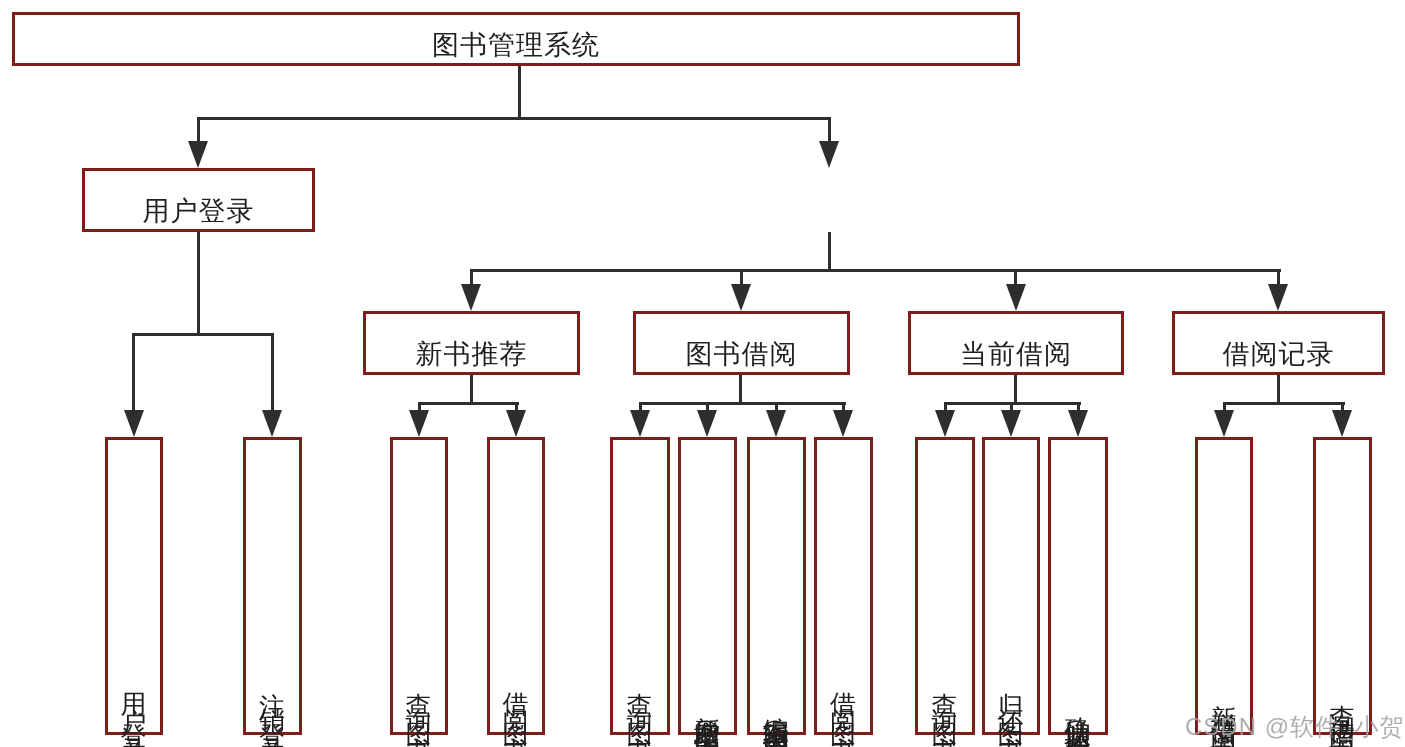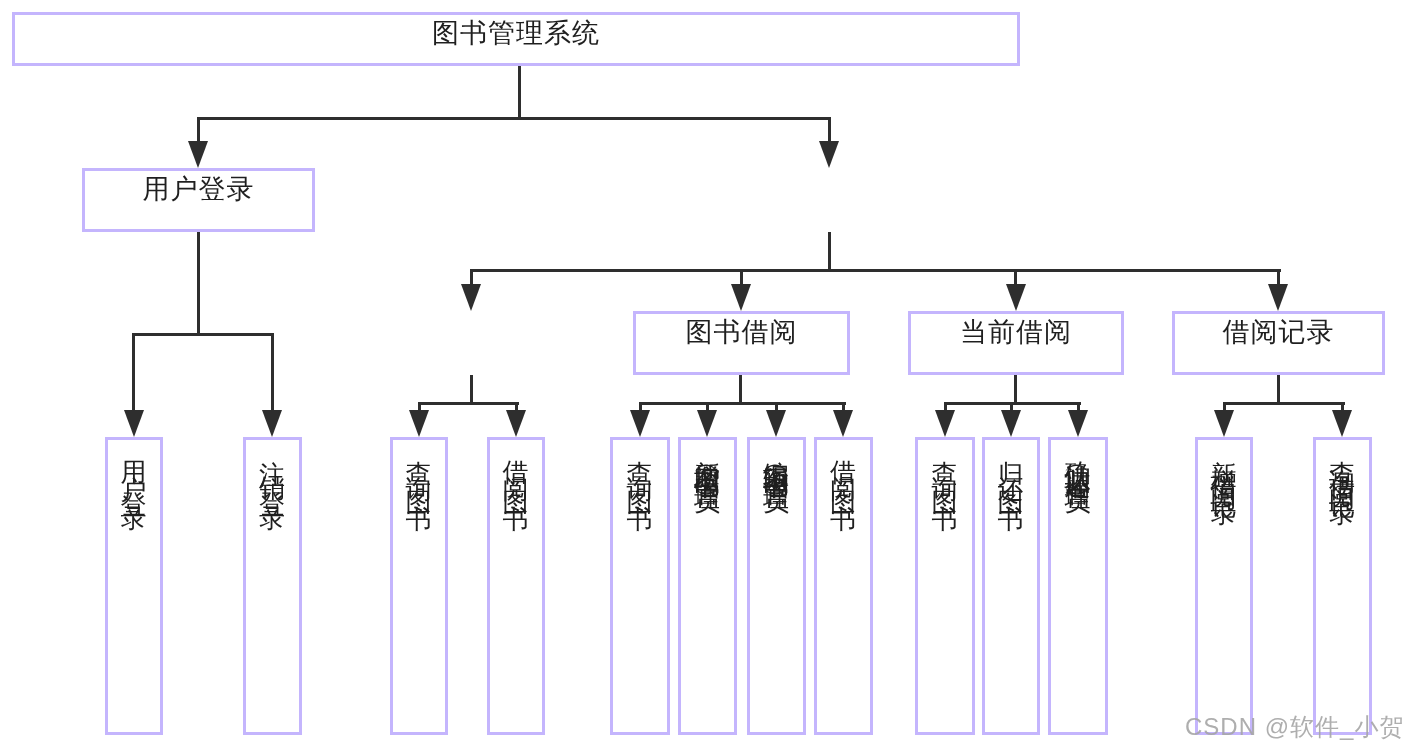--- a/index.html
+++ b/index.html
@@ -1,22 +1,22 @@
 <!DOCTYPE html>
 <html><head>
 <meta charset="utf-8">
 <style>
   html,body{margin:0;padding:0;background:#ffffff;}
   #stage{
     position:relative;width:1405px;height:747px;background:#ffffff;overflow:hidden;
     font-family:"Liberation Sans","DejaVu Sans",sans-serif;color:#1f1f1f;
   }
   .box{
-    position:absolute;background:#ffffff;border:3px solid #c4b5fd;box-sizing:border-box;
-    display:flex;align-items:flex-start;justify-content:center;z-index:2;
+    position:absolute;background:#ffffff;border:3px solid #7f1d1d;box-sizing:border-box;
+    display:flex;align-items:flex-end;justify-content:center;z-index:2;
   }
   .htext{font-size:27px;letter-spacing:1px;white-space:nowrap;}
   .vtext{
     writing-mode:vertical-rl;text-orientation:mixed;font-size:26px;line-height:1;
     white-space:nowrap;
   }
   .ls-lg{letter-spacing:15px;}
   .ls-md{letter-spacing:8px;}
   .ls-sm{letter-spacing:4px;}
   .line{position:absolute;background:#2e2e2e;z-index:1;}
@@ -61,20 +61,23 @@
   <div class="line" style="left:470px;top:269px;width:811px;height:3px"></div>
   <div class="line" style="left:470px;top:269px;width:3px;height:24px"></div>
   <div class="arrow" style="left:461px;top:284px"></div>
   <div class="line" style="left:740px;top:269px;width:3px;height:24px"></div>
   <div class="arrow" style="left:731px;top:284px"></div>
   <div class="line" style="left:1014px;top:269px;width:3px;height:24px"></div>
   <div class="arrow" style="left:1006px;top:284px"></div>
   <div class="line" style="left:1277px;top:269px;width:3px;height:24px"></div>
   <div class="arrow" style="left:1268px;top:284px"></div>
 
+  <div class="box" style="left:363px;top:311px;width:217px;height:64px">
+    <span class="htext">新书推荐</span>
+  </div>
   <div class="box" style="left:633px;top:311px;width:217px;height:64px">
     <span class="htext">图书借阅</span>
   </div>
   <div class="box" style="left:908px;top:311px;width:216px;height:64px">
     <span class="htext">当前借阅</span>
   </div>
   <div class="box" style="left:1172px;top:311px;width:213px;height:64px">
     <span class="htext">借阅记录</span>
   </div>
 

